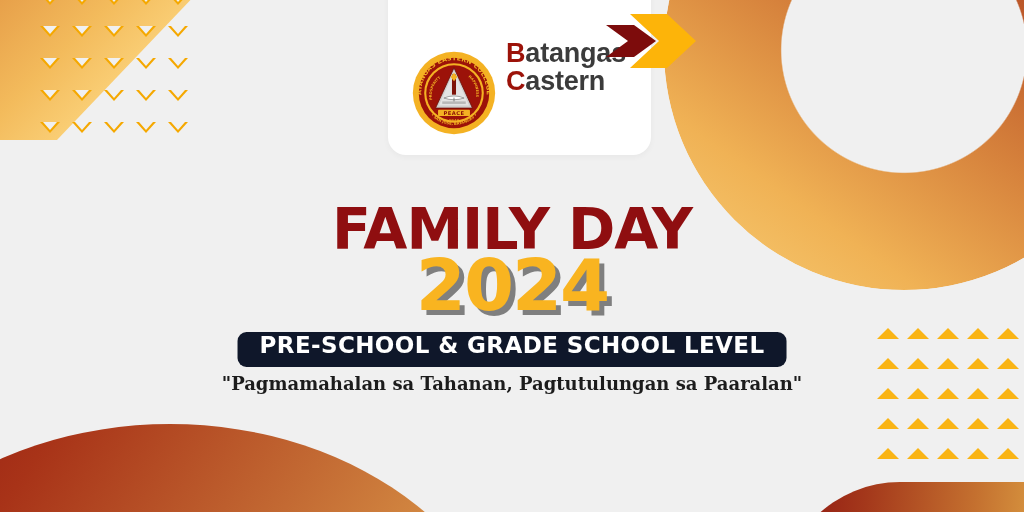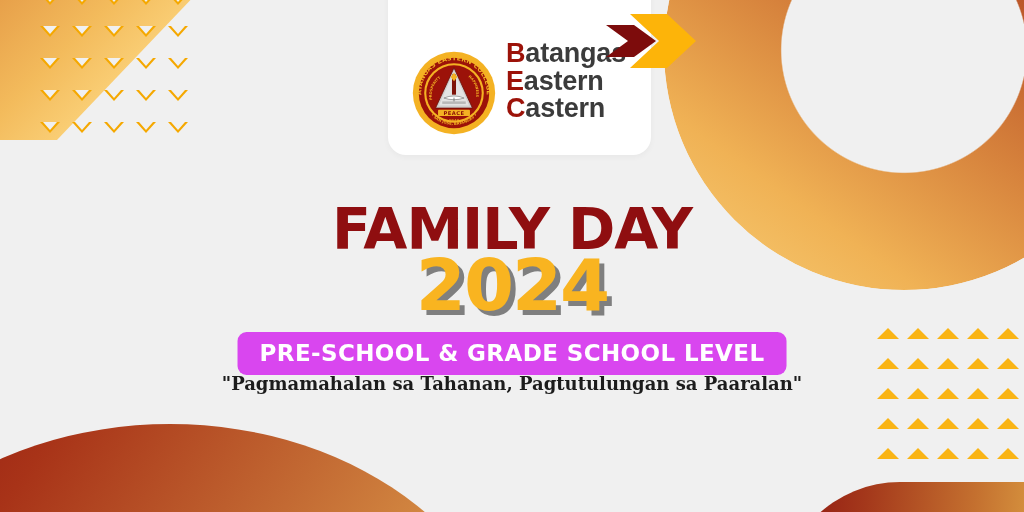--- a/index.html
+++ b/index.html
@@ -109,22 +109,22 @@
   #year{
     position:absolute;left:0;right:0;top:243px;
     text-align:center;
     font-family:"DejaVu Sans","Liberation Sans",sans-serif;
     font-weight:bold;font-size:72px;letter-spacing:-2px;
     color:#f9b420;
     text-shadow:5px 5px 0 #7f7f7f;
   }
   #level-banner{
     position:absolute;left:50%;transform:translateX(-50%);top:332px;
-    background:#d946ef;border-radius:9px;
-    padding:8px 22px 9px;
+    background:#0f172a;border-radius:9px;
+    padding:0 22px 9px;
   }
   #level-banner span{
     display:block;
     font-family:"DejaVu Sans","Liberation Sans",sans-serif;
     font-weight:bold;font-size:23px;letter-spacing:.4px;
     color:#ffffff;white-space:nowrap;
   }
   #tagline{
     position:absolute;left:0;right:0;top:373px;
     text-align:center;
@@ -228,21 +228,20 @@
         <textPath href="#mottoL" startOffset="50%" text-anchor="middle">PROSPERITY</textPath>
       </text>
       <path id="mottoR" d="M50 50 m16 -20 a26 26 0 0 1 10 26" fill="none"></path>
       <text font-family="DejaVu Sans, sans-serif" font-size="4.2" font-weight="bold" fill="#f4b223">
         <textPath href="#mottoR" startOffset="50%" text-anchor="middle">HAPPINESS</textPath>
       </text>
     </svg>
 
     <div id="brand">
       <div><span class="cap">B</span><span>atangas</span></div>
-      <div><span class="cap">E</span><span>astern</span></div>
       <div><span class="cap">C</span><span>astern</span></div>
     </div>
   </div>
 
   <div id="arrows">
     <div class="chev chev-dark"></div>
     <div class="chev chev-gold"></div>
   </div>
 
   <div id="family-day">FAMILY DAY</div>

